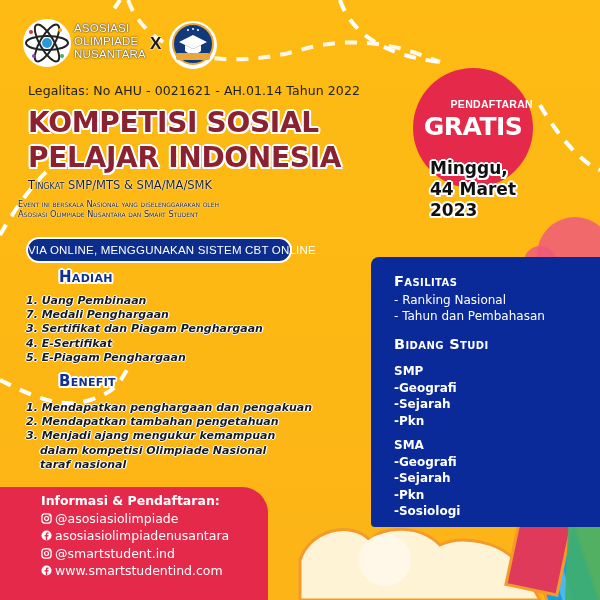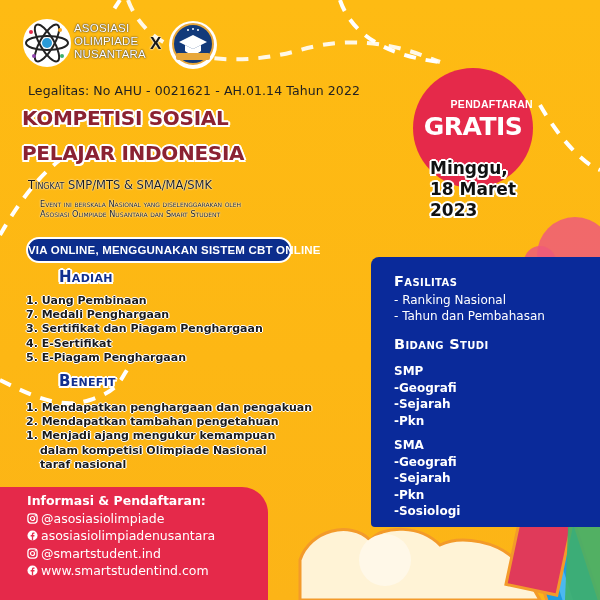--- a/index.html
+++ b/index.html
@@ -9,42 +9,42 @@
   .abs { position:absolute; }
   svg.deco { position:absolute; left:0; top:0; }
 
   .logo-aon { left:22px; top:18px; width:50px; height:50px; }
   .logo-text { left:74px; top:22px; font-family:"Liberation Sans", sans-serif; font-size:11.5px; line-height:13px; color:#fff; letter-spacing:0.2px; text-shadow:0 0 2px #333,0 0 1px #333; }
   .logo-x { left:150px; top:34px; font-family:"Liberation Sans", sans-serif; font-weight:bold; font-size:17px; color:#1a1a1a; text-shadow:0 0 2px #fff,0 0 2px #fff; }
   .logo-ss { left:168px; top:20px; width:50px; height:50px; }
 
   .legal { left:28px; top:83px; font-size:12.5px; color:#222; white-space:nowrap; letter-spacing:0.1px; }
 
-  .title { left:22px; font-family:"DejaVu Sans", sans-serif; font-weight:bold; font-size:20px; letter-spacing:-0.3px; color:#8B2232; white-space:nowrap;
+  .title { left:28px; font-family:"DejaVu Sans", sans-serif; font-weight:bold; font-size:28px; letter-spacing:-0.3px; color:#8B2232; white-space:nowrap;
     text-shadow: 2px 0 0 #fff,-2px 0 0 #fff,0 2px 0 #fff,0 -2px 0 #fff,1.5px 1.5px 0 #fff,-1.5px -1.5px 0 #fff,1.5px -1.5px 0 #fff,-1.5px 1.5px 0 #fff; }
   .t1 { top:106px; }
   .t2 { top:141px; }
   .tingkat { left:28px; top:178px; font-size:11.5px; color:#1c1c1c; white-space:nowrap; font-variant:small-caps; text-shadow:0 0 2px #fff,0 0 1px #fff; }
-  .event { left:40px; top:199px; font-size:8.2px; line-height:10px; color:#1c1c1c; font-variant:small-caps; white-space:nowrap; text-shadow:0 0 2px #fff,0 0 1px #fff; }
-
-  .pill { left:26px; top:237px; width:266px; height:26px; border-radius:13px; background:#0C2D8C; border:2px solid #fff; color:#fff; font-family:"Liberation Sans", sans-serif; font-weight:bold; font-size:11.5px; text-align:center; line-height:22px; letter-spacing:0.2px; white-space:nowrap; }
+  .event { left:18px; top:199px; font-size:8.2px; line-height:10px; color:#1c1c1c; font-variant:small-caps; white-space:nowrap; text-shadow:0 0 2px #fff,0 0 1px #fff; }
+
+  .pill { left:26px; top:237px; width:266px; height:26px; border-radius:13px; background:#0C2D8C; border:2px solid #fff; color:#fff; font-family:"Liberation Sans", sans-serif; font-weight:normal; font-size:11.5px; text-align:center; line-height:22px; letter-spacing:0.2px; white-space:nowrap; }
 
   .section-h { left:27px; font-family:"DejaVu Sans", sans-serif; font-weight:bold; font-size:15px; color:#12308F; font-variant:small-caps; text-shadow:2px 0 0 #fff,-2px 0 0 #fff,0 2px 0 #fff,0 -2px 0 #fff,1.5px 1.5px 0 #fff,-1.5px -1.5px 0 #fff,1.5px -1.5px 0 #fff,-1.5px 1.5px 0 #fff; letter-spacing:0.3px;padding-left:32px; }
   .h-hadiah { top:268px; }
   .h-benefit { top:372px; }
 
   .list { left:26px; font-size:11px; line-height:14.2px; color:#1a1a1a; font-weight:bold; }
-  .list div { white-space:nowrap; text-shadow:1.2px 0 0 #fff,-1.2px 0 0 #fff,0 1.2px 0 #fff,0 -1.2px 0 #fff; }
+  .list div { white-space:nowrap; text-shadow:1.2px 0 0 #fff,-1.2px 0 0 #fff,0 1.2px 0 #fff,0 -1.2px 0 #fff;font-style:italic; }
   .hadiah-list { top:294px; }
   .benefit-list { top:401px; }
   .benefit-list .indent { padding-left:14px; }
 
   .info-panel { left:0; top:487px; width:268px; height:113px; background:#E5294A; border-top-right-radius:26px; }
   .info { left:27px; top:492px; color:#fff; font-size:12.5px; line-height:17.5px; }
-  .info .row { display:flex; align-items:center; white-space:nowrap; }
+  .info .row { display:flex; align-items:center; white-space:nowrap;margin-left:14px; }
   .info .ic { width:11px; height:11px; margin-right:3px; flex:none; }
   .info .head { font-size:12.5px; font-weight:bold; }
 
   .badge { left:413px; top:68px; width:120px; height:120px; border-radius:50%; background:#E5294A; }
   .badge-small { left:413px; top:98px; width:120px; text-align:right; color:#fff; font-family:"Liberation Sans", sans-serif; font-weight:bold; font-size:10.5px; letter-spacing:0.3px; }
   .badge-big { left:413px; top:112px; width:120px; text-align:center; color:#fff; font-family:"DejaVu Sans", sans-serif; font-weight:bold; font-size:25px; letter-spacing:-0.5px; }
 
   .date { left:430px; top:158px; width:136px; font-family:"DejaVu Sans", sans-serif; font-weight:bold; font-size:17px; line-height:21px; color:#111;
     text-shadow:2px 0 0 #fff,-2px 0 0 #fff,0 2px 0 #fff,0 -2px 0 #fff,1.5px 1.5px 0 #fff,-1.5px -1.5px 0 #fff,1.5px -1.5px 0 #fff,-1.5px 1.5px 0 #fff; }
 
@@ -140,21 +140,21 @@
     <div>7. Medali Penghargaan</div>
     <div>3. Sertifikat dan Piagam Penghargaan</div>
     <div>4. E-Sertifikat</div>
     <div>5. E-Piagam Penghargaan</div>
   </div>
 
   <div class="abs section-h h-benefit">Benefit</div>
   <div class="abs list benefit-list">
     <div>1. Mendapatkan penghargaan dan pengakuan</div>
     <div>2. Mendapatkan tambahan pengetahuan</div>
-    <div>1. Menjadi ajang mengukur kemampuan</div>
+    <div>3. Menjadi ajang mengukur kemampuan</div>
     <div class="indent">dalam kompetisi Olimpiade Nasional</div>
     <div class="indent">taraf nasional</div>
   </div>
 
   <div class="abs info-panel"></div>
   <div class="abs info">
     <div class="row head">Informasi &amp; Pendaftaran:</div>
     <div class="row">
       <svg class="ic" viewBox="0 0 12 12">
           <rect x="1" y="1" width="10" height="10" rx="3" fill="none" stroke="#fff" stroke-width="1.4"></rect>
@@ -186,21 +186,21 @@
       <span>www.smartstudentind.com</span>
     </div>
   </div>
 
   <div class="abs badge"></div>
   <div class="abs badge-small">PENDAFTARAN</div>
   <div class="abs badge-big">GRATIS</div>
 
   <div class="abs date">
     <div>Minggu,</div>
-    <div>18 Maret</div>
+    <div>44 Maret</div>
     <div>2023</div>
   </div>
 
   <div class="abs blue-panel"></div>
   <div class="abs fas-h">Fasilitas</div>
   <div class="abs fas-list">
     <div>- Ranking Nasional</div>
     <div>- Tahun dan Pembahasan</div>
   </div>
   <div class="abs bid-h">Bidang Studi</div>

